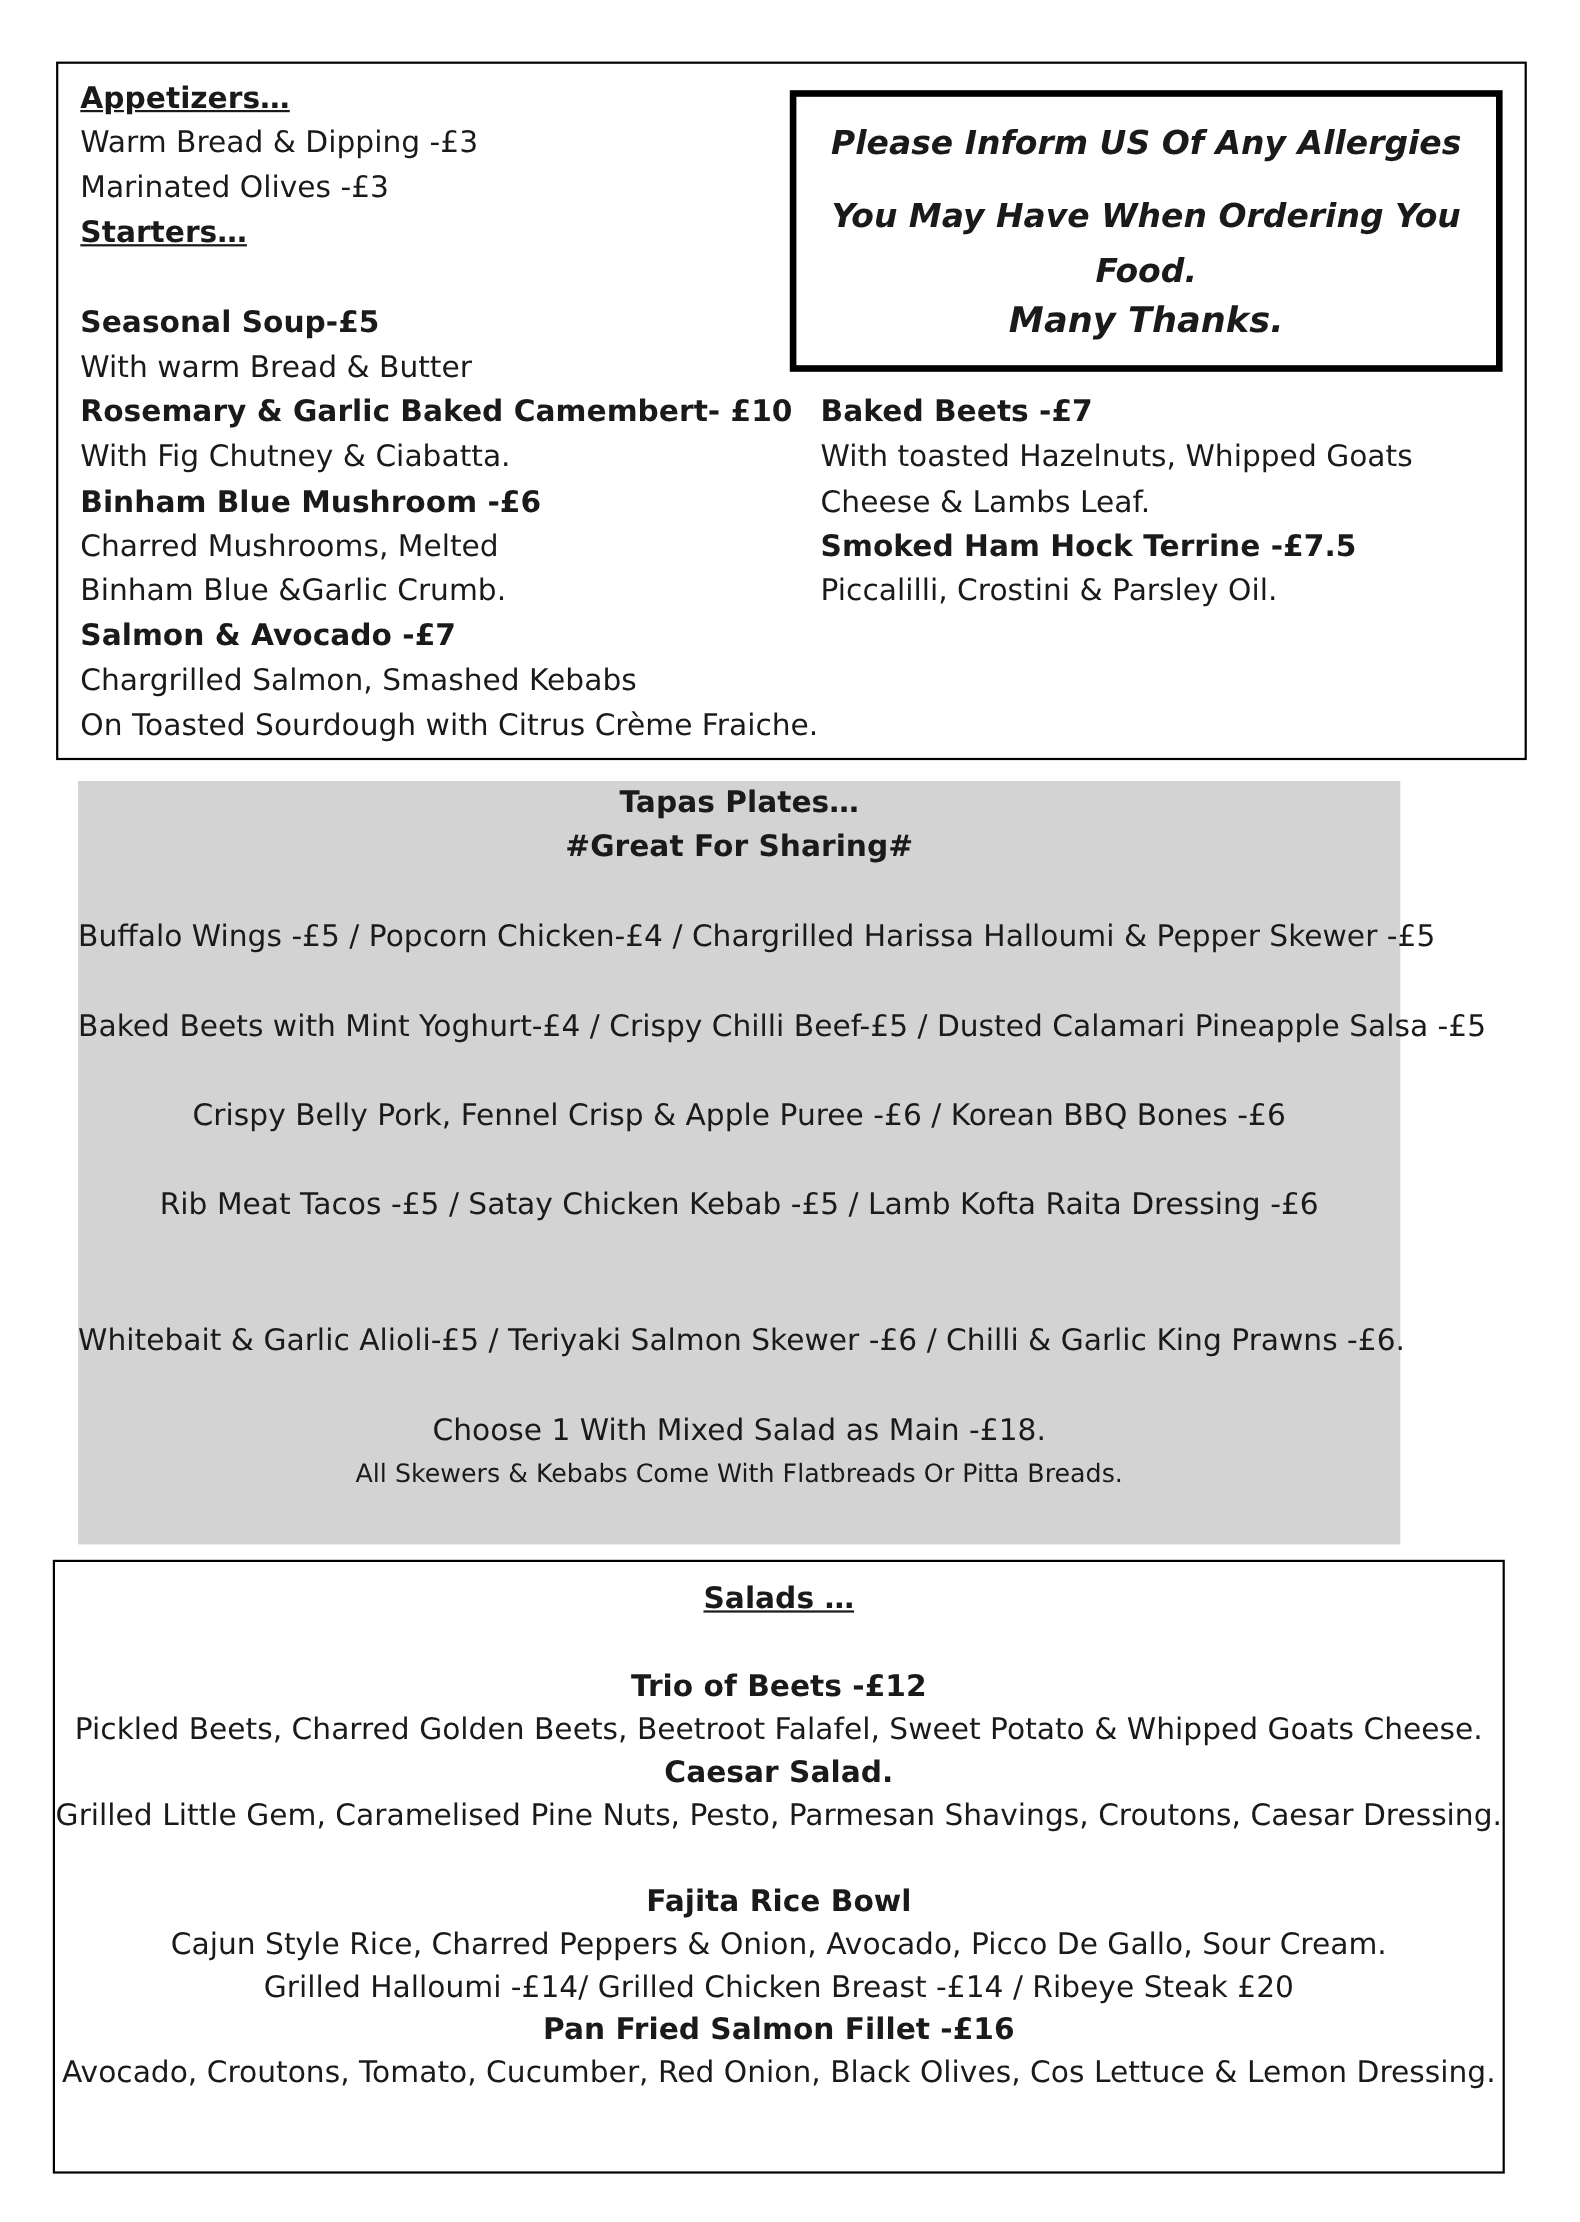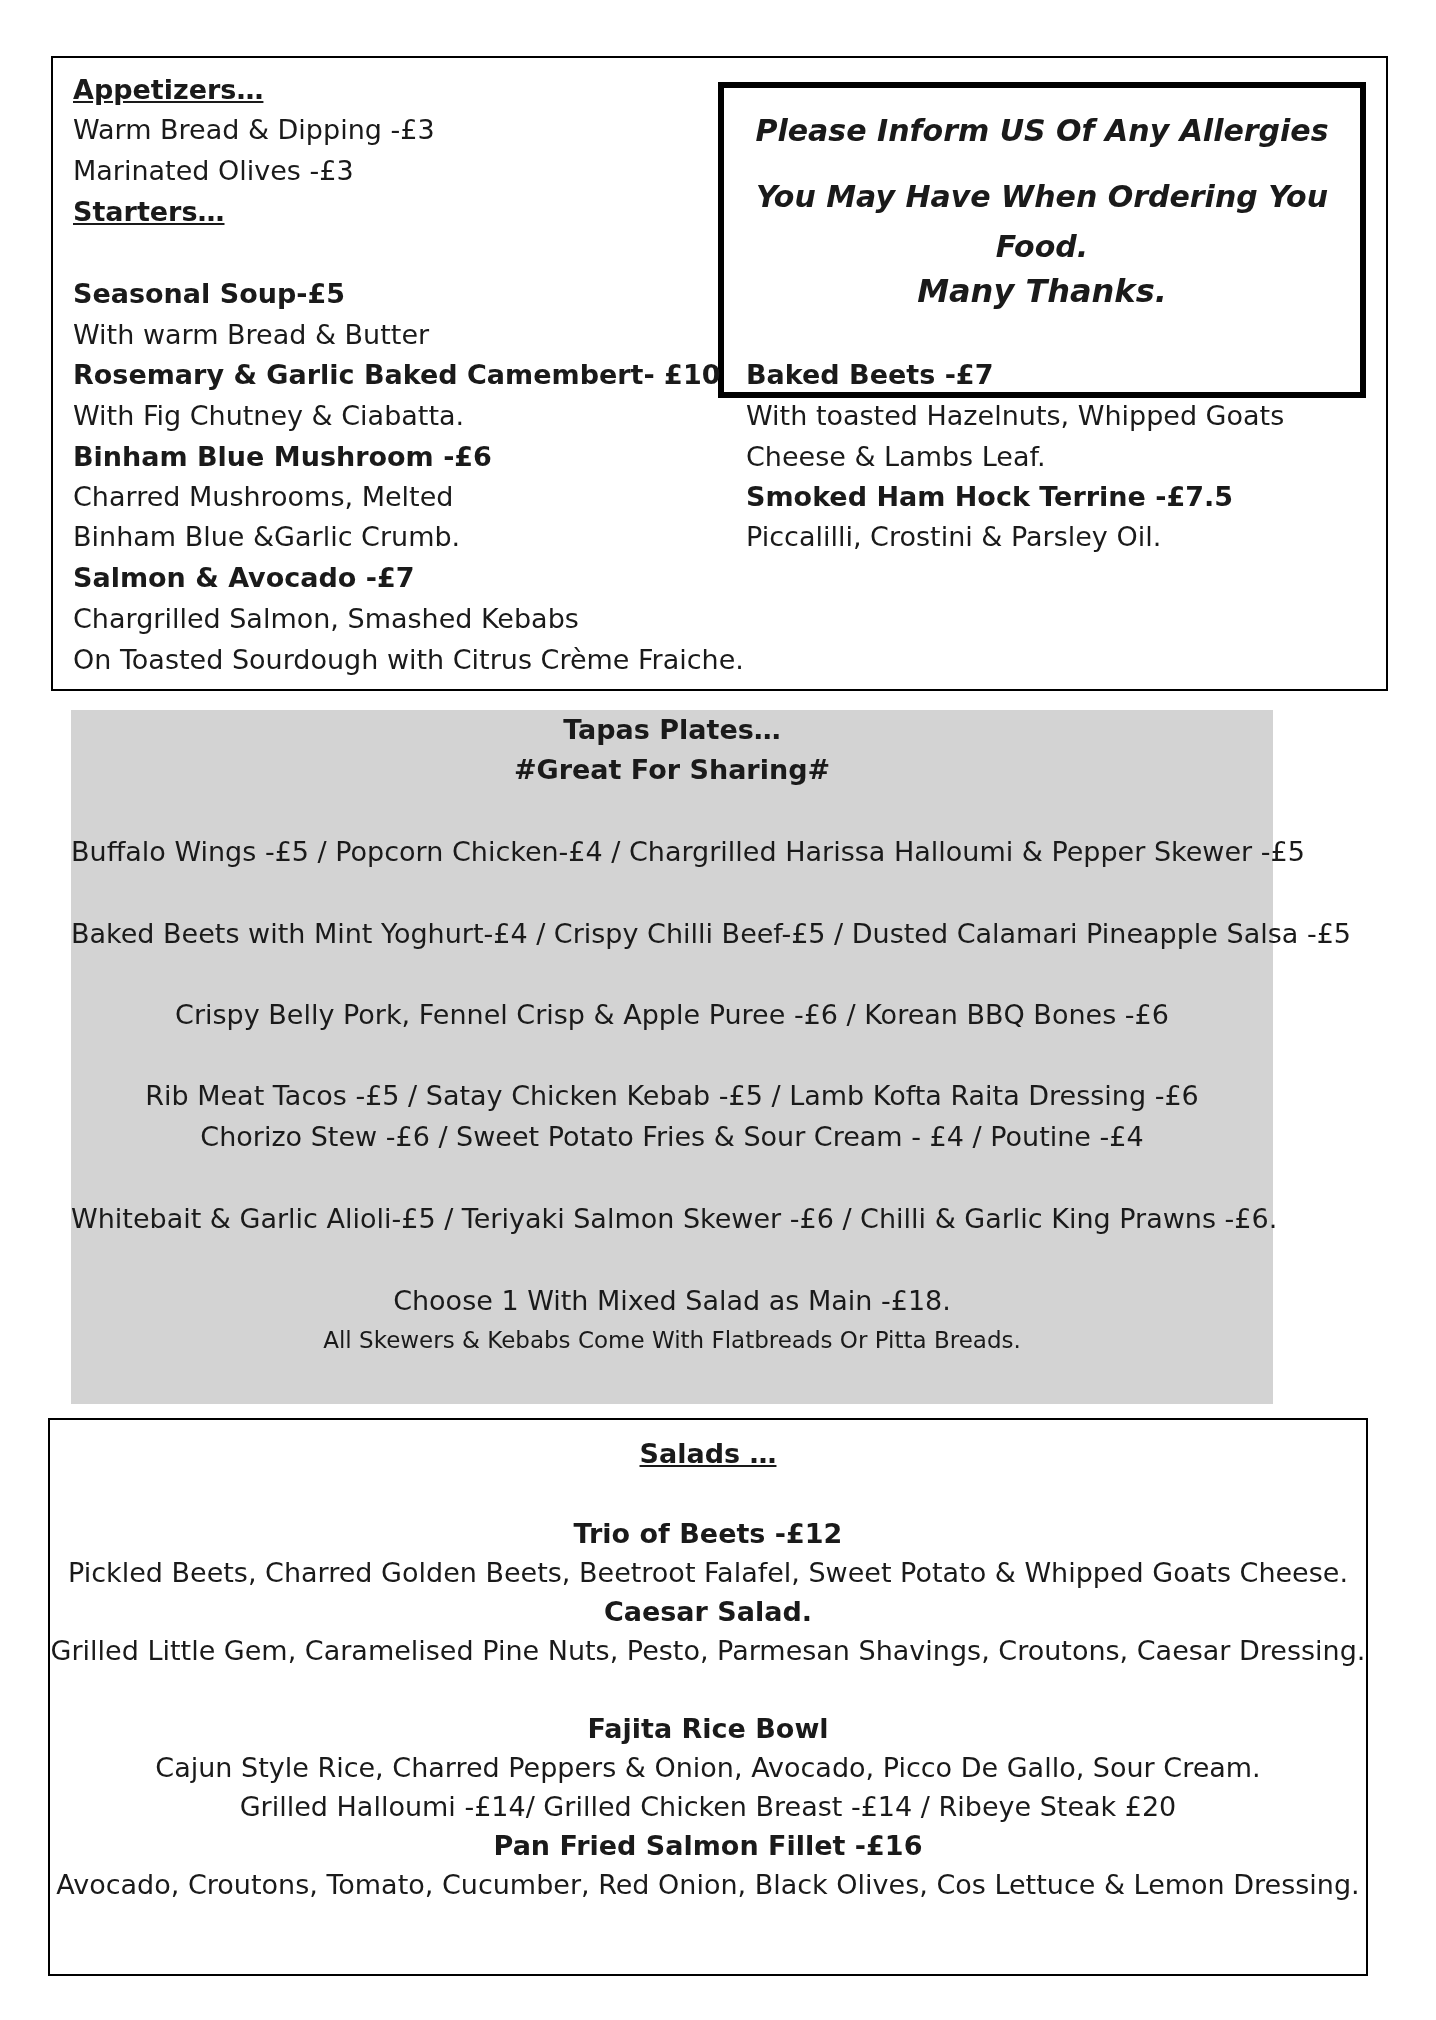--- a/index.html
+++ b/index.html
@@ -1,18 +1,18 @@
 <!DOCTYPE html>
 <html><head>
 <meta charset="utf-8">
 <style>
   html, body { margin: 0; padding: 0; background: #ffffff; }
   body { width: 1436px; height: 2020px; position: relative; font-family: "DejaVu Sans", sans-serif; color: #1a1a1a; overflow: hidden; }
   .box1 { position: absolute; left: 51px; top: 56px; width: 1337px; height: 635px; border: 2px solid #000; box-sizing: border-box; }
-  .allergy { position: absolute; left: 718px; top: 82px; width: 648px; height: 316px; border: 6px solid #000; box-sizing: border-box; text-align: center; font-style: italic; font-weight: bold; }
+  .allergy { position: absolute; left: 718px; top: 82px; width: 648px; height: 256px; border: 6px solid #000; box-sizing: border-box; text-align: center; font-style: italic; font-weight: bold; }
   .allergy .l1 { font-size: 30px; line-height: 50px; margin-top: 18px; }
   .allergy .thanks { font-size: 32px; }
   .ln { position: absolute; font-size: 27px; line-height: 40px; white-space: nowrap; }
   .b { font-weight: bold; }
   .u { text-decoration: underline; font-weight: bold; }
   .tapas { position: absolute; left: 71px; top: 710px; width: 1202px; height: 694px; background: #d3d3d3; text-align: center; }
   .tapas .ln, .salads .ln { position: absolute; left: 0; right: 0; text-align: center; }
   .salads { position: absolute; left: 48px; top: 1418px; width: 1320px; height: 558px; border: 2px solid #000; box-sizing: border-box; }
   .sm { font-size: 23px !important; }
 </style>
@@ -50,21 +50,20 @@
 <div class="ln b" style="left:746px;top:477px">Smoked Ham Hock Terrine -£7.5</div>
 <div class="ln" style="left:746px;top:517px">Piccalilli, Crostini &amp; Parsley Oil.</div>
 
 <div class="tapas">
   <div class="ln b" style="top:0px">Tapas Plates…</div>
   <div class="ln b" style="top:40px">#Great For Sharing#</div>
   <div class="ln" style="top:122px">Buffalo Wings -£5 / Popcorn Chicken-£4 / Chargrilled Harissa Halloumi &amp; Pepper Skewer -£5</div>
   <div class="ln" style="top:204px">Baked Beets with Mint Yoghurt-£4 / Crispy Chilli Beef-£5 / Dusted Calamari Pineapple Salsa -£5</div>
   <div class="ln" style="top:285px">Crispy Belly Pork, Fennel Crisp &amp; Apple Puree -£6 / Korean BBQ Bones -£6</div>
   <div class="ln" style="top:366px">Rib Meat Tacos -£5 / Satay Chicken Kebab -£5 / Lamb Kofta Raita Dressing -£6</div>
-  <div class="ln" style="top:407px">Chorizo Stew -£6 / Sweet Potato Fries &amp; Sour Cream - £4 / Poutine -£4</div>
   <div class="ln" style="top:489px">Whitebait &amp; Garlic Alioli-£5 / Teriyaki Salmon Skewer -£6 / Chilli &amp; Garlic King Prawns -£6.</div>
   <div class="ln" style="top:571px">Choose 1 With Mixed Salad as Main -£18.</div>
   <div class="ln sm" style="top:610px">All Skewers &amp; Kebabs Come With Flatbreads Or Pitta Breads.</div>
 </div>
 
 <div class="salads">
   <div class="ln u" style="top:14px">Salads …</div>
   <div class="ln b" style="top:94px">Trio of Beets -£12</div>
   <div class="ln" style="top:133px">Pickled Beets, Charred Golden Beets, Beetroot Falafel, Sweet Potato &amp; Whipped Goats Cheese.</div>
   <div class="ln b" style="top:172px">Caesar Salad.</div>

